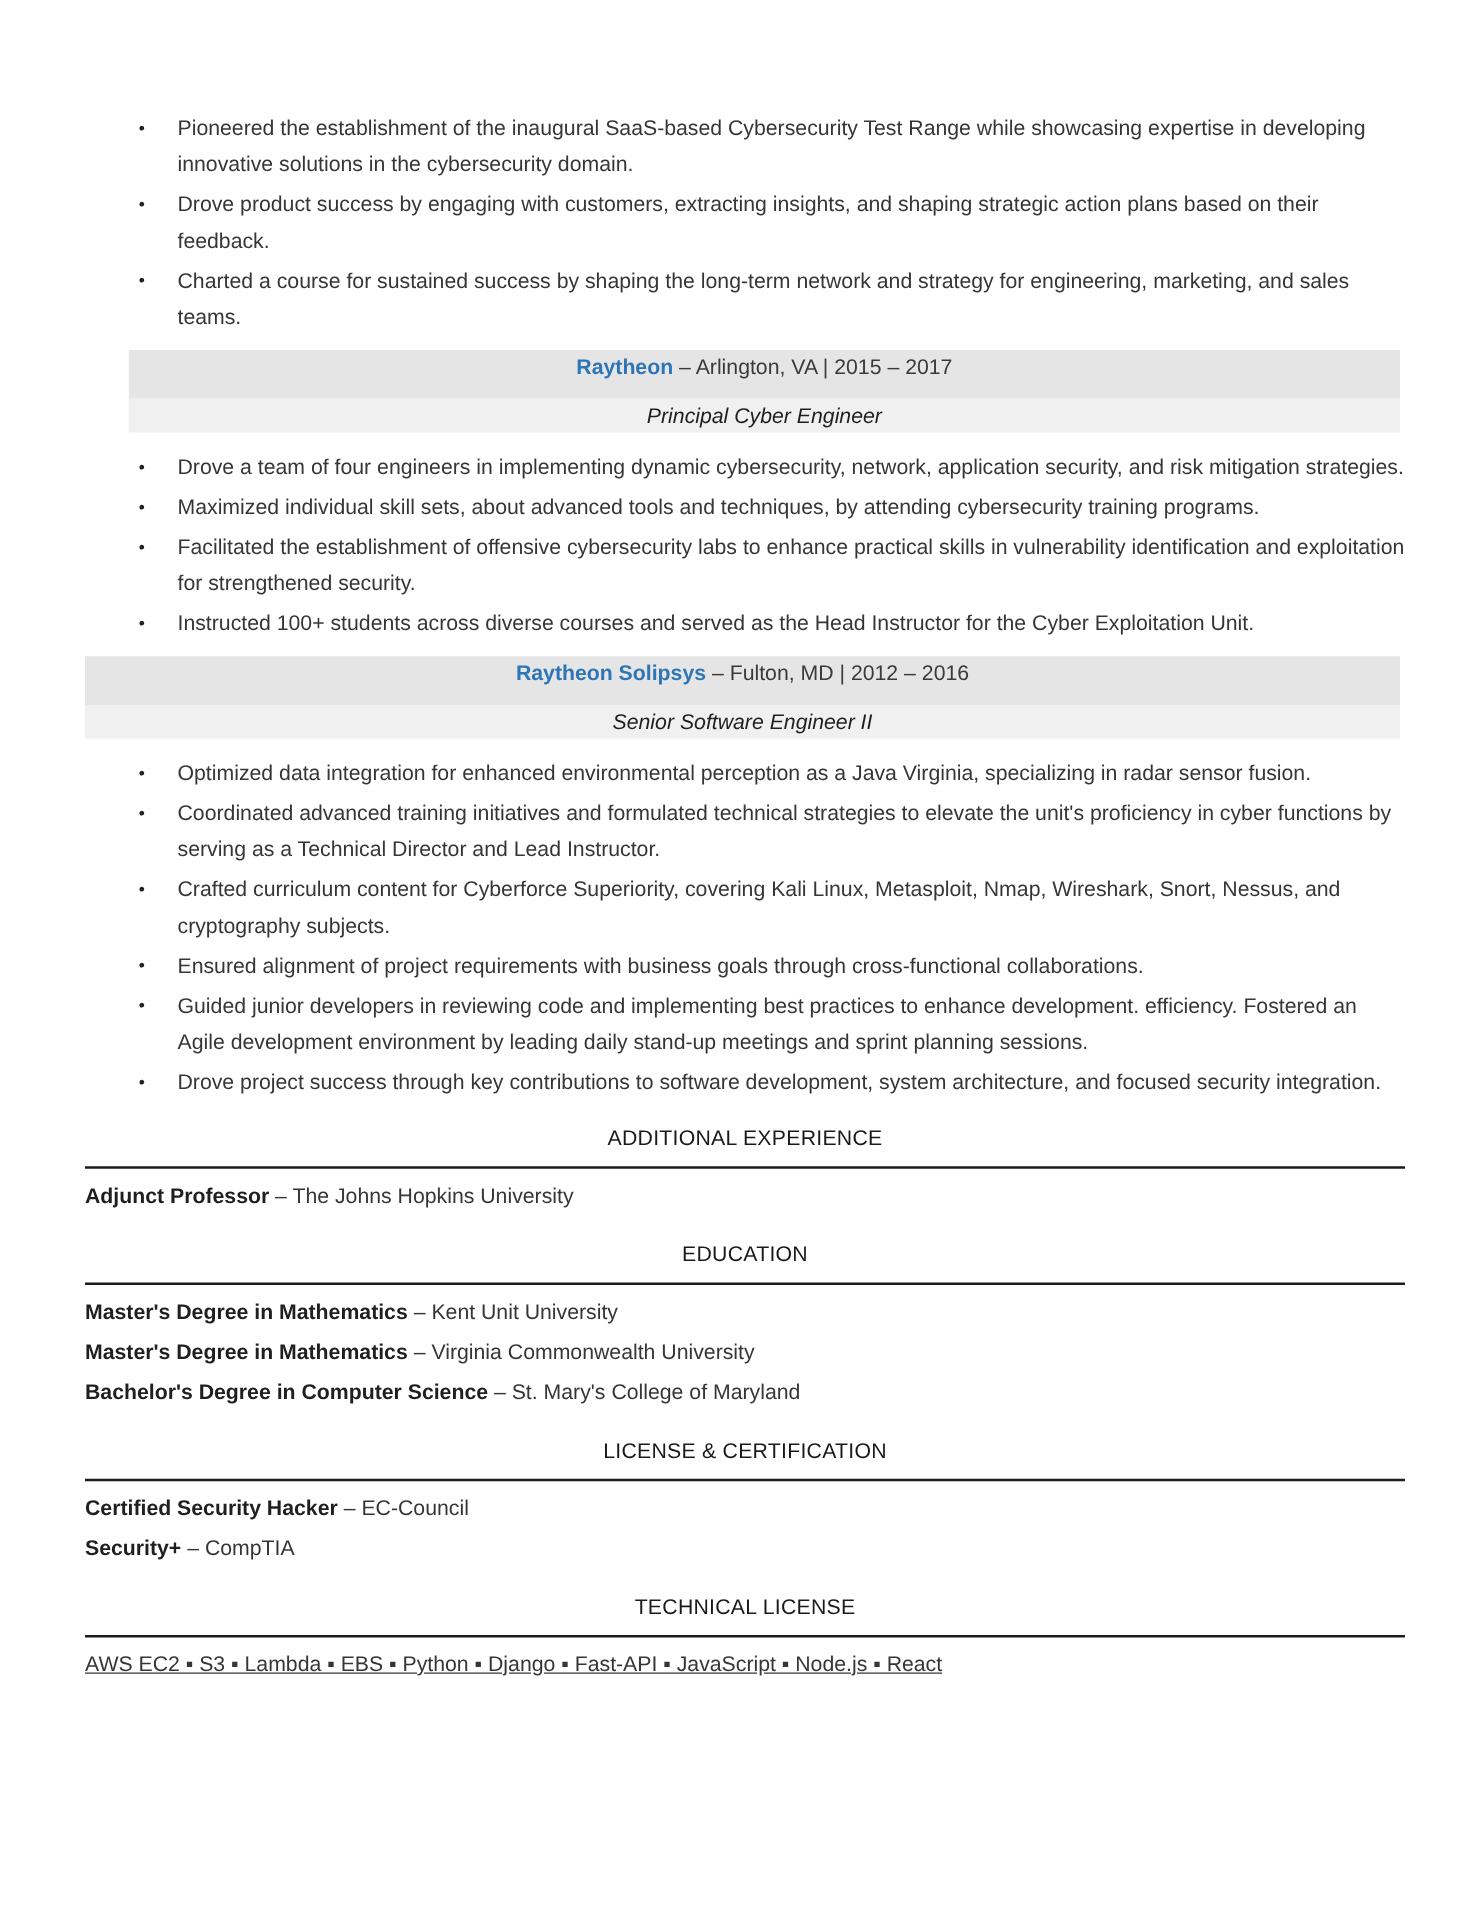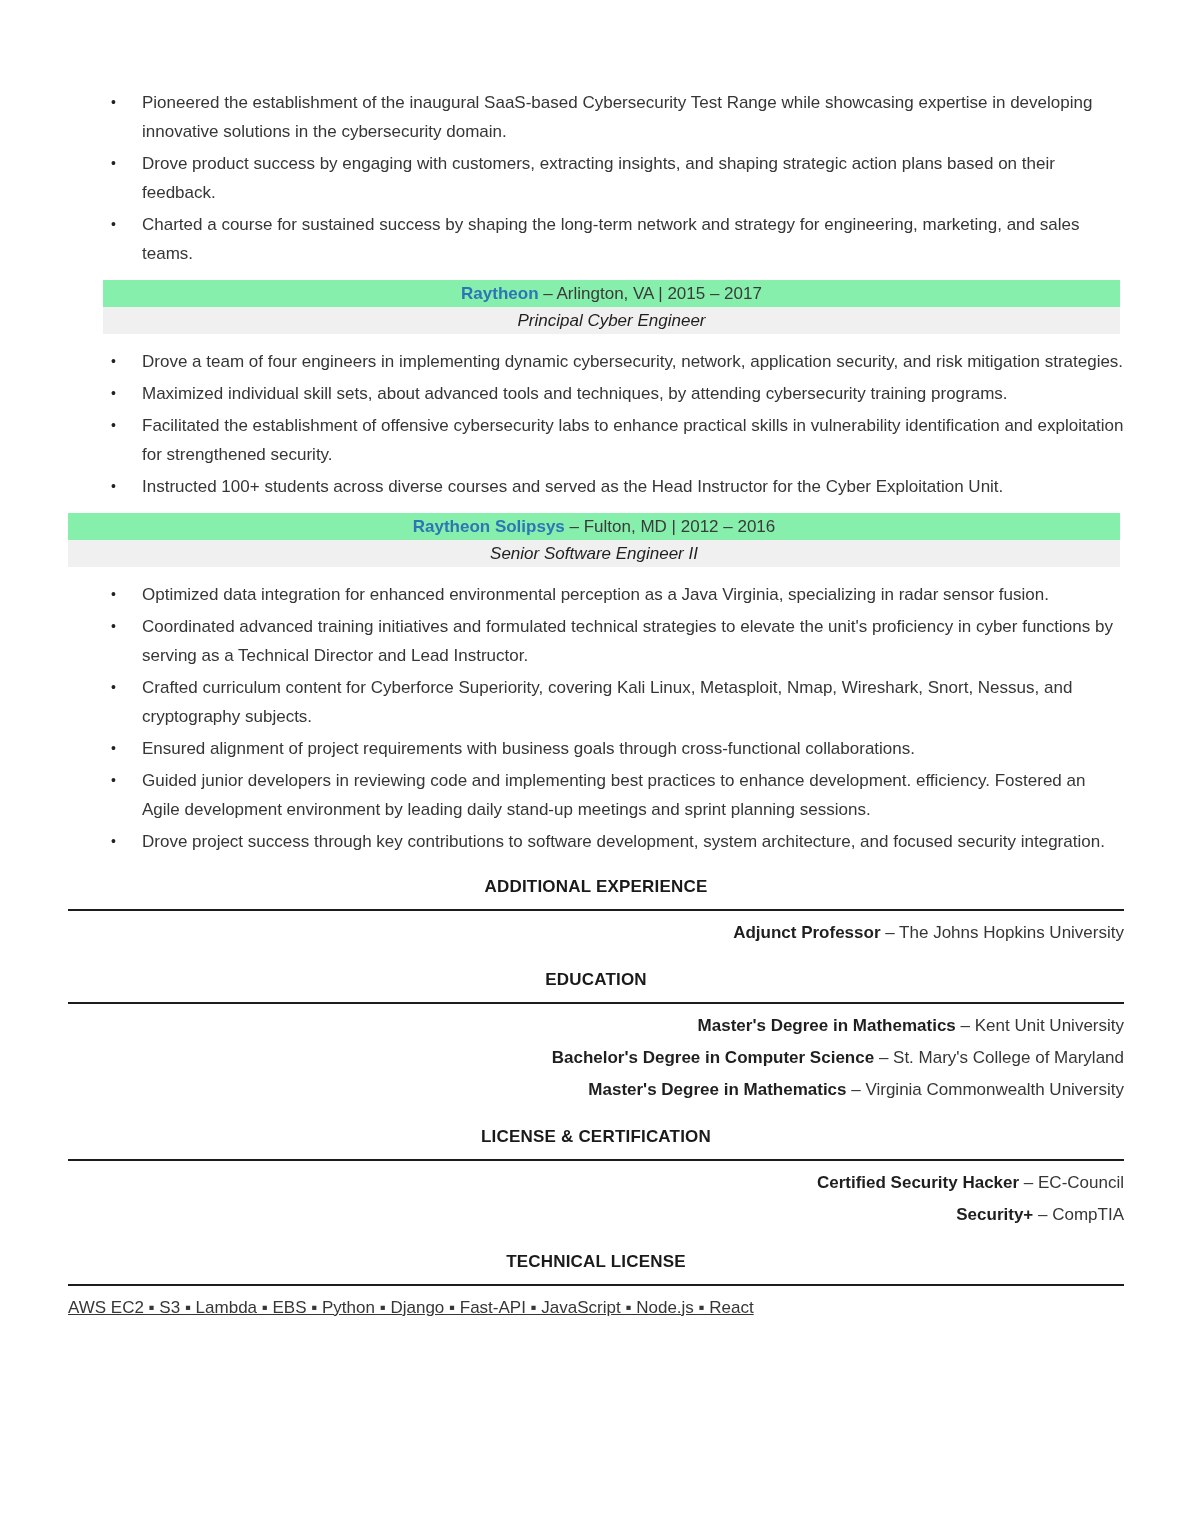--- a/index.html
+++ b/index.html
@@ -13,30 +13,30 @@
 
   ul.bullets { list-style:none; margin:0 0 12px 0; padding:0; }
   ul.bullets li { position:relative; padding-left:74px; margin-bottom:3px; }
   ul.bullets li .dot {
     position:absolute; left:43px; top:0; font-size:14px; color:#222;
   }
 
   .job-band { text-align:center; margin-bottom:13px; }
   .job-band.indented { margin-left:35px; width:1017px; }
   .job-band.full { width:1052px; }
-  .band-top { background:#86efac; height:27px; line-height:27px; color:#3a3a3a; }
+  .band-top { background:#e5e5e5; height:39px; line-height:27px; color:#3a3a3a; }
   .band-bottom { background:#f0f0f0; height:27px; line-height:27px;
                  font-weight:normal; font-style:italic; color:#1f1f1f; }
   .company { color:#2e75b6; font-weight:bold; }
 
   .section { margin-top:16px; }
-  .section-heading { text-align:center; font-weight:bold; color:#1a1a1a;
+  .section-heading { text-align:center; font-weight:normal; color:#1a1a1a;
                      margin-bottom:8px; letter-spacing:0.2px; }
   .rule { height:2px; background:#1c1c1c; margin-bottom:6px; }
-  .entry { line-height:32px;text-align:right; }
+  .entry { line-height:32px; }
   .entry b { color:#1f1f1f; }
   .skills-line { line-height:32px;text-decoration:underline; }
 </style>
 </head>
 <body>
 
 <div class="page">
   <div class="content">
 
     <ul class="bullets">
@@ -89,24 +89,24 @@
       </div>
     </div>
 
     <div class="section">
       <div class="section-heading">EDUCATION</div>
       <div class="rule"></div>
       <div class="entry">
         <b>Master's Degree in Mathematics</b> <span>– Kent Unit University</span>
       </div>
       <div class="entry">
-        <b>Bachelor's Degree in Computer Science</b> <span>– St. Mary's College of Maryland</span>
+        <b>Master's Degree in Mathematics</b> <span>– Virginia Commonwealth University</span>
       </div>
       <div class="entry">
-        <b>Master's Degree in Mathematics</b> <span>– Virginia Commonwealth University</span>
+        <b>Bachelor's Degree in Computer Science</b> <span>– St. Mary's College of Maryland</span>
       </div>
     </div>
 
     <div class="section">
       <div class="section-heading">LICENSE &amp; CERTIFICATION</div>
       <div class="rule"></div>
       <div class="entry">
         <b>Certified Security Hacker</b> <span>– EC-Council</span>
       </div>
       <div class="entry">

